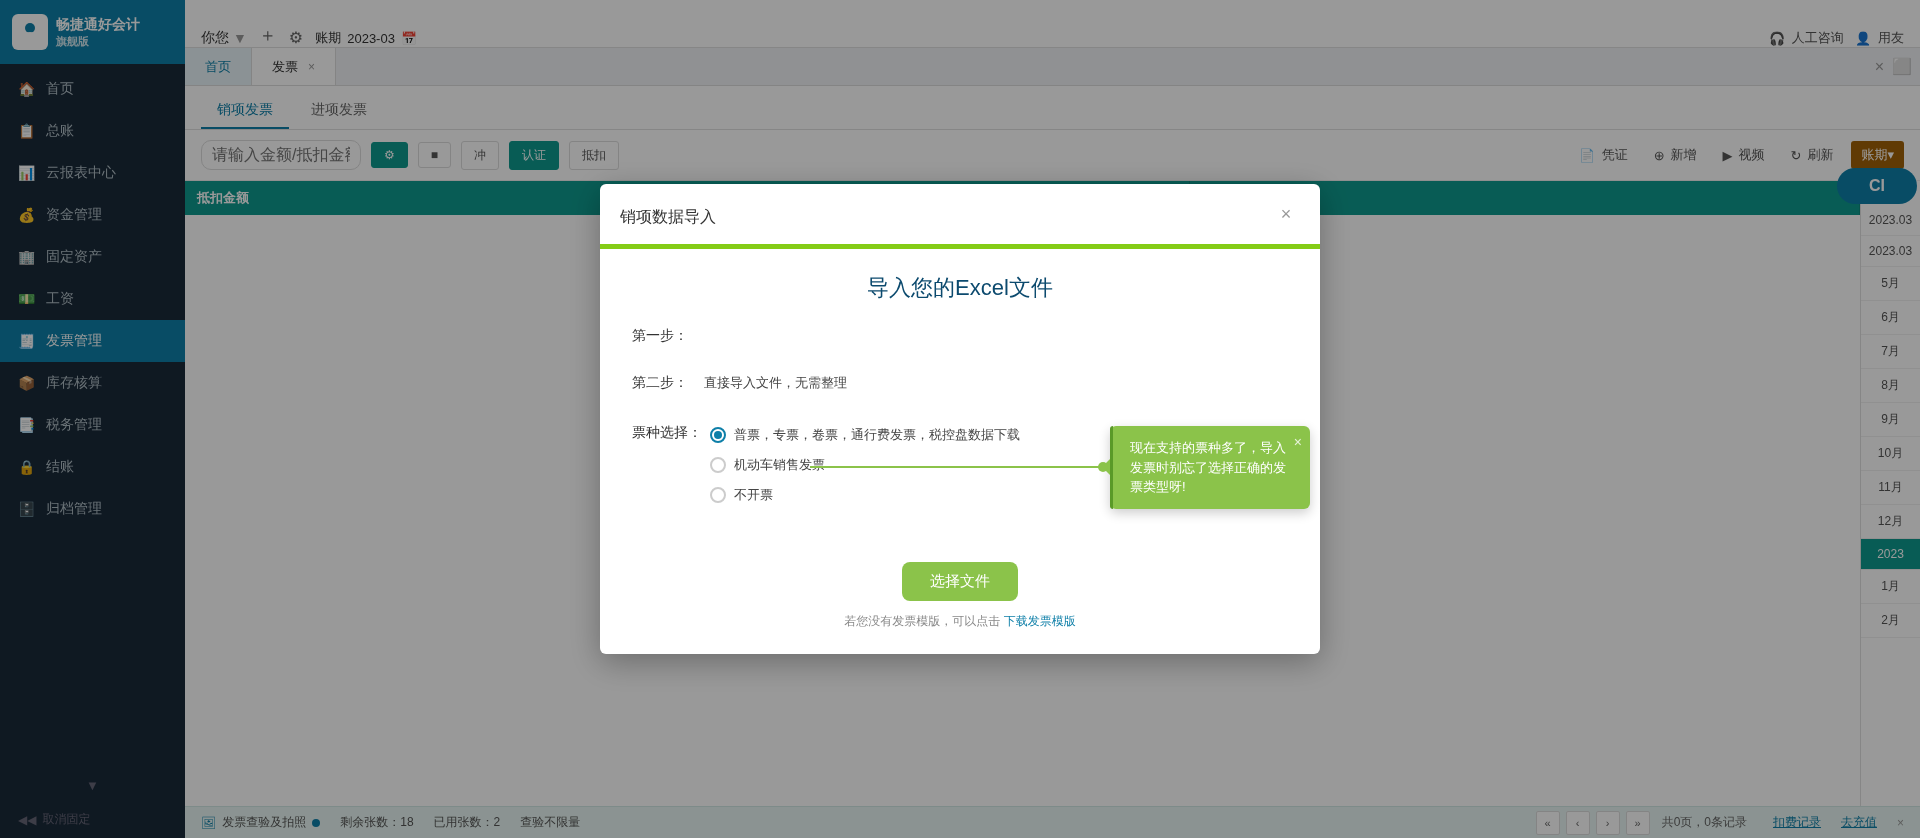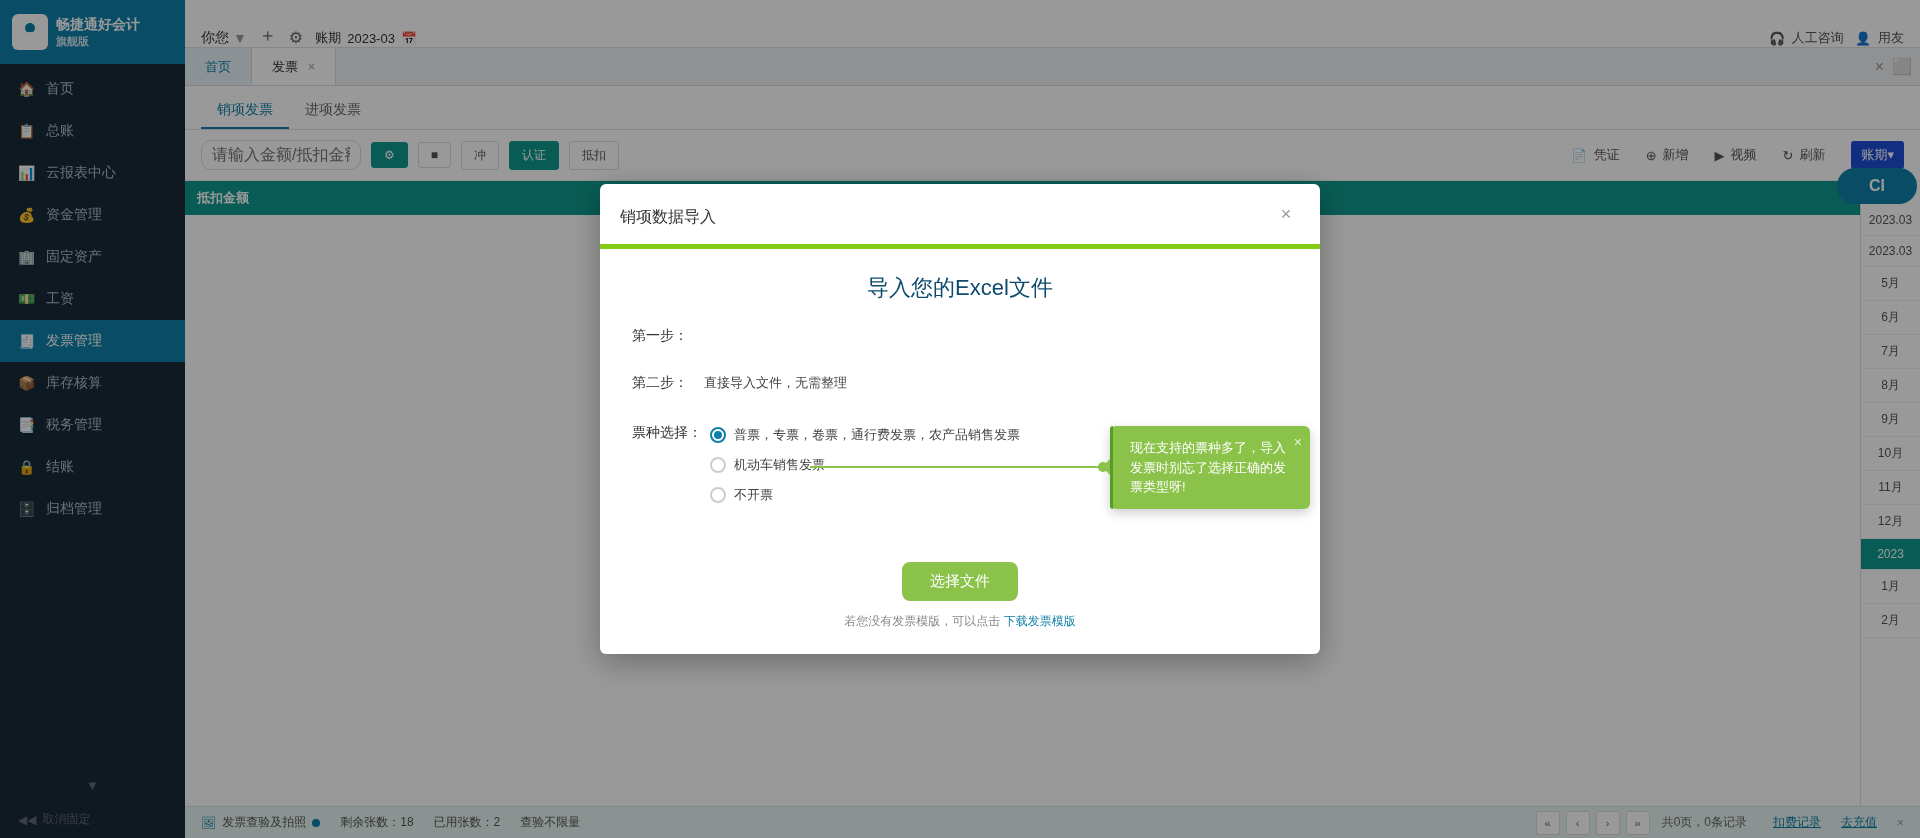--- a/index.html
+++ b/index.html
@@ -38,32 +38,32 @@
     .content-tabs { display: flex; align-items: center; background: #f0f2f5; border-bottom: 1px solid #ddd; padding: 0 0 0 0; height: 38px; }
     .tab-item { padding: 8px 20px; font-size: 13px; cursor: pointer; color: #666; border-right: 1px solid #ddd; height: 100%; display: flex; align-items: center; gap: 6px; }
     .tab-item.home { background: #e8f4f8; color: #0e7fa8; }
     .tab-item.active { background: white; color: #333; font-weight: 500; }
     .tab-close { color: #999; font-size: 12px; margin-left: 4px; }
 
     
     .page-content { flex: 1; display: flex; flex-direction: column; background: white; margin: 0; overflow: hidden; }
 
     
-    .subtabs { display: flex; gap: 0; border-bottom: 1px solid #e0e0e0; padding: 0 16px; background: white; height: 44px; align-items: flex-end; }
+    .subtabs { display: flex; gap: 6px; border-bottom: 1px solid #e0e0e0; padding: 0 16px; background: white; height: 44px; align-items: flex-end; }
     .subtab { padding: 8px 16px; font-size: 14px; cursor: pointer; color: #666; border-bottom: 2px solid transparent; }
     .subtab.active { color: #0e7fa8; border-bottom: 2px solid #0e7fa8; font-weight: 500; }
 
     
     .toolbar { display: flex; align-items: center; gap: 10px; padding: 10px 16px; background: white; border-bottom: 1px solid #eee; }
     .toolbar-input { border: 1px solid #ddd; border-radius: 10px; padding: 5px 10px; font-size: 16px; color: #999; width: 160px; }
     .toolbar-btn { display: flex; align-items: center; gap: 4px; padding: 5px 12px; border: 1px solid #ddd; border-radius: 3px; background: white; cursor: pointer; font-size: 12px; color: #555; }
     .toolbar-btn.teal { background: #0e9a8e; color: white; border-color: #0e9a8e; }
     .toolbar-spacer { flex: 1; }
     .toolbar-action { display: flex; align-items: center; gap: 6px; color: #555; cursor: pointer; font-size: 13px; padding: 4px 8px; }
-    .toolbar-action.period-btn { background: #1d4ed8; color: white; border-radius: 3px; padding: 5px 10px; margin-left: 8px; }
+    .toolbar-action.period-btn { background: #a16207; color: white; border-radius: 3px; padding: 5px 10px; }
 
     
     .table-wrap { flex: 1; overflow: auto; }
     .data-table { width: 100%; border-collapse: collapse; font-size: 13px; }
     .data-table th { background: #0e9a8e; color: white; padding: 8px 12px; text-align: left; white-space: nowrap; border-right: 1px solid #0c8a7e; }
 
     
     .month-sidebar { width: 60px; background: white; border-left: 1px solid #e0e0e0; display: flex; flex-direction: column; overflow-y: auto; }
     .month-item { padding: 8px 6px; font-size: 12px; text-align: center; color: #555; cursor: pointer; border-bottom: 1px solid #f0f0f0; }
     .month-item.active { background: #0e9a8e; color: white; border-radius: 0; }
@@ -347,21 +347,21 @@
         <span class="step-title" style="white-space:nowrap;">第二步：</span>
         <span class="step-content" style="padding-left:16px;">直接导入文件，无需整理</span>
       </div>
 
       <div class="step" style="display:flex;gap:0;align-items:flex-start;">
         <span class="step-title" style="white-space:nowrap;margin-top:6px;">票种选择：</span>
         <div class="radio-group" style="padding-left:8px;position:relative;">
 
           <div class="radio-item">
             <div class="radio-circle checked"></div>
-            <span>普票，专票，卷票，通行费发票，农产品销售发票</span>
+            <span>普票，专票，卷票，通行费发票，税控盘数据下载</span>
           </div>
 
           <div class="radio-item" style="position:relative;">
             <div class="radio-circle"></div>
             <span>机动车销售发票</span>
 
             <div class="tooltip-bubble" style="right:-290px;top:-10px;">
               <div class="tooltip-bar"></div>
               <span class="tooltip-close" style="position:absolute;top:6px;right:8px;">×</span>
               <span style="padding-left:6px;display:block;">现在支持的票种多了，导入发票时别忘了选择正确的发票类型呀!</span>

